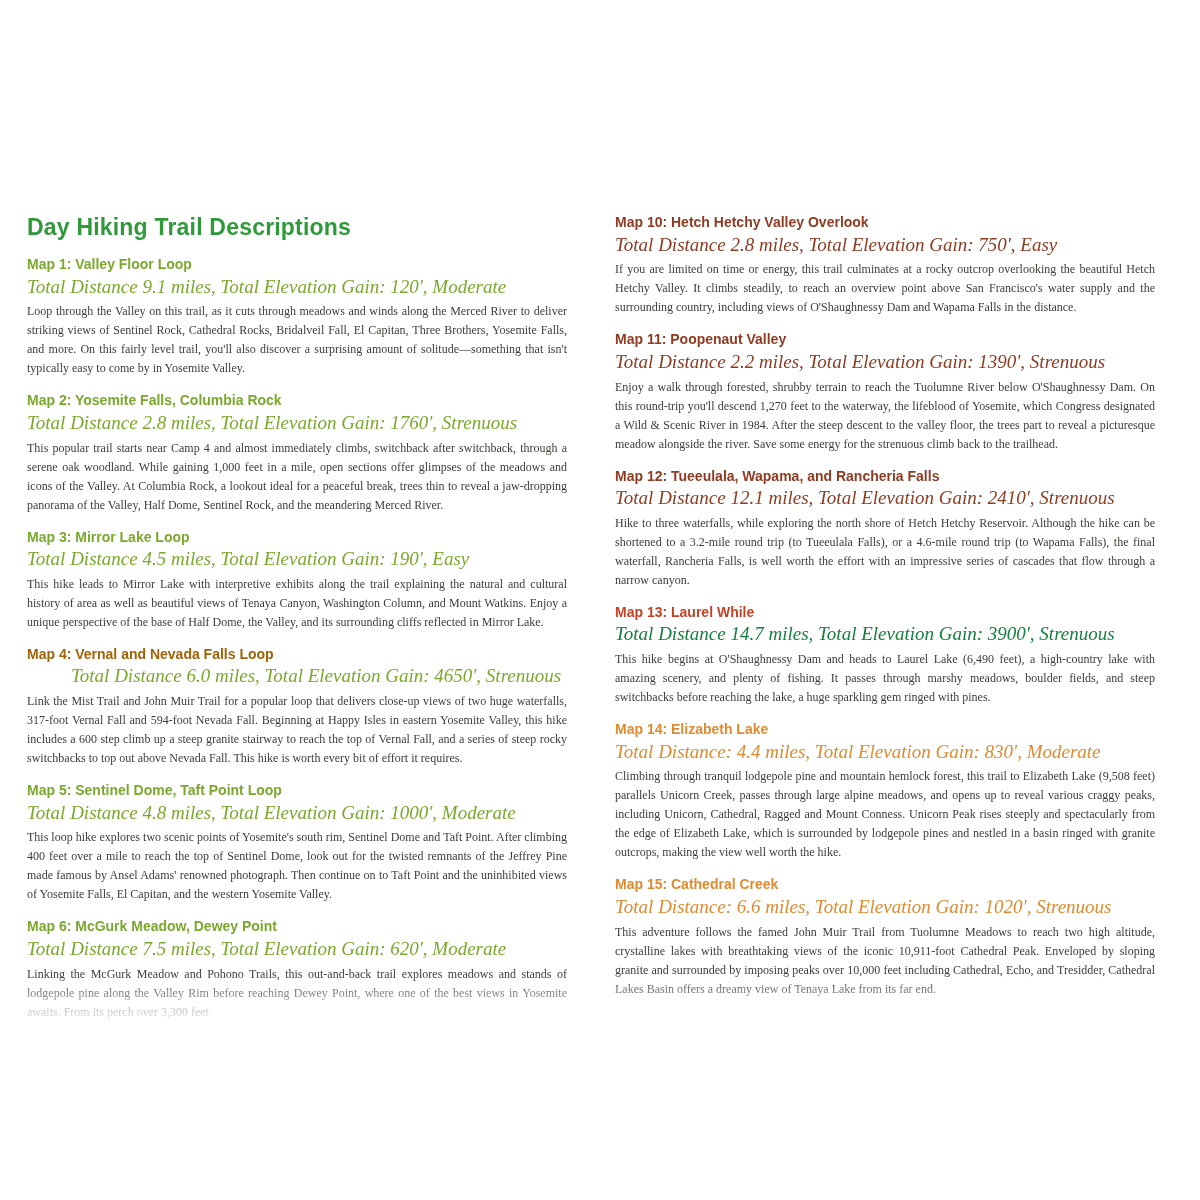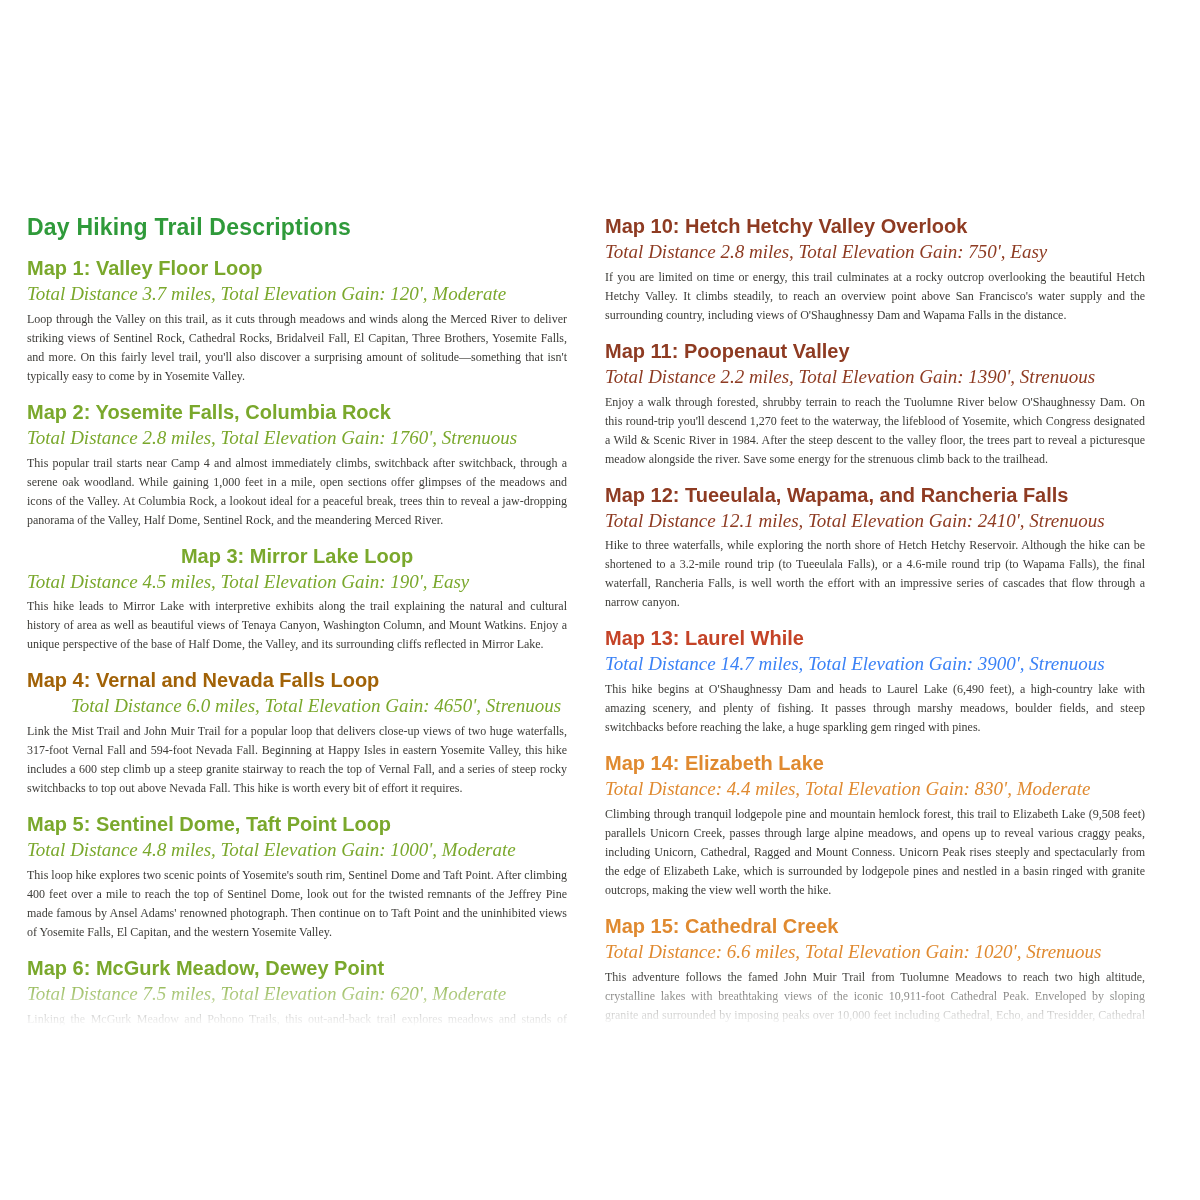--- a/index.html
+++ b/index.html
@@ -8,36 +8,36 @@
     background: #ffffff;
     font-family: "Liberation Serif", serif;
     color: #3d3c38;
     overflow: hidden;
   }
   .page {
     position: absolute;
     top: 214px; left: 27px;
     width: 1149px; height: 815px;
     display: flex;
-    gap: 38px;
+    gap: 48px;
     overflow: hidden;
   }
   .col { width: 540px; flex: 0 0 540px; }
   .page-title {
     font-family: "Liberation Sans", sans-serif;
     font-weight: bold;
     font-size: 23px;
     letter-spacing: 0.2px;
     margin-bottom: 15px;
   }
   .entry { margin-bottom: 14px; }
   .entry-heading {
     font-family: "Liberation Sans", sans-serif;
     font-weight: bold;
-    font-size: 20px;
+    font-size: 14px;
     line-height: 1.25;
     margin-bottom: 1px;
   }
   .entry-stats {
     font-family: Liberation Serif, serif;
     font-style: italic;
     font-size: 19px;
     line-height: 1.25;
     margin-bottom: 4px;
   }
@@ -57,32 +57,32 @@
 </head>
 <body>
 
 <div class="page">
 
   <div class="col">
     <h1 class="page-title" style="color: rgb(47, 154, 58);">Day Hiking Trail Descriptions</h1>
 
     <section class="entry">
       <h3 class="entry-heading" style="color: rgb(122, 168, 44);">Map 1: Valley Floor Loop</h3>
-      <p class="entry-stats" style="color: rgb(122, 168, 44);">Total Distance 3.7 miles, Total Elevation Gain: 120', Moderate</p>
+      <p class="entry-stats" style="color: rgb(122, 168, 44);">Total Distance 9.1 miles, Total Elevation Gain: 120', Moderate</p>
       <p class="entry-body">Loop through the Valley on this trail, as it cuts through meadows and winds along the Merced River to deliver striking views of Sentinel Rock, Cathedral Rocks, Bridalveil Fall, El Capitan, Three Brothers, Yosemite Falls, and more. On this fairly level trail, you'll also discover a surprising amount of solitude—something that isn't typically easy to come by in Yosemite Valley.</p>
     </section>
 
     <section class="entry">
       <h3 class="entry-heading" style="color: rgb(122, 168, 44);">Map 2: Yosemite Falls, Columbia Rock</h3>
       <p class="entry-stats" style="color: rgb(122, 168, 44);">Total Distance 2.8 miles, Total Elevation Gain: 1760', Strenuous</p>
       <p class="entry-body">This popular trail starts near Camp 4 and almost immediately climbs, switchback after switchback, through a serene oak woodland. While gaining 1,000 feet in a mile, open sections offer glimpses of the meadows and icons of the Valley. At Columbia Rock, a lookout ideal for a peaceful break, trees thin to reveal a jaw-dropping panorama of the Valley, Half Dome, Sentinel Rock, and the meandering Merced River.</p>
     </section>
 
     <section class="entry">
-      <h3 class="entry-heading" style="color: rgb(122, 168, 44); text-align: center;">Map 3: Mirror Lake Loop</h3>
+      <h3 class="entry-heading" style="color: rgb(122, 168, 44);">Map 3: Mirror Lake Loop</h3>
       <p class="entry-stats" style="color: rgb(122, 168, 44);">Total Distance 4.5 miles, Total Elevation Gain: 190', Easy</p>
       <p class="entry-body">This hike leads to Mirror Lake with interpretive exhibits along the trail explaining the natural and cultural history of area as well as beautiful views of Tenaya Canyon, Washington Column, and Mount Watkins. Enjoy a unique perspective of the base of Half Dome, the Valley, and its surrounding cliffs reflected in Mirror Lake.</p>
     </section>
 
     <section class="entry">
       <h3 class="entry-heading" style="color: #a16207;">Map 4: Vernal and Nevada Falls Loop</h3>
       <p class="entry-stats" style="color: rgb(122, 168, 44); margin-left: 44px;">Total Distance 6.0 miles, Total Elevation Gain: 4650', Strenuous</p>
       <p class="entry-body">Link the Mist Trail and John Muir Trail for a popular loop that delivers close-up views of two huge waterfalls, 317-foot Vernal Fall and 594-foot Nevada Fall. Beginning at Happy Isles in eastern Yosemite Valley, this hike includes a 600 step climb up a steep granite stairway to reach the top of Vernal Fall, and a series of steep rocky switchbacks to top out above Nevada Fall. This hike is worth every bit of effort it requires.</p>
     </section>
 
@@ -114,21 +114,21 @@
     </section>
 
     <section class="entry">
       <h3 class="entry-heading" style="color: rgb(142, 59, 34);">Map 12: Tueeulala, Wapama, and Rancheria Falls</h3>
       <p class="entry-stats" style="color: rgb(142, 59, 34);">Total Distance 12.1 miles, Total Elevation Gain: 2410', Strenuous</p>
       <p class="entry-body">Hike to three waterfalls, while exploring the north shore of Hetch Hetchy Reservoir. Although the hike can be shortened to a 3.2-mile round trip (to Tueeulala Falls), or a 4.6-mile round trip (to Wapama Falls), the final waterfall, Rancheria Falls, is well worth the effort with an impressive series of cascades that flow through a narrow canyon.</p>
     </section>
 
     <section class="entry">
       <h3 class="entry-heading" style="color: rgb(196, 67, 39);">Map 13: Laurel While</h3>
-      <p class="entry-stats" style="color: #3b82f6;">Total Distance 14.7 miles, Total Elevation Gain: 3900', Strenuous</p>
+      <p class="entry-stats" style="color: #15803d;">Total Distance 14.7 miles, Total Elevation Gain: 3900', Strenuous</p>
       <p class="entry-body">This hike begins at O'Shaughnessy Dam and heads to Laurel Lake (6,490 feet), a high-country lake with amazing scenery, and plenty of fishing. It passes through marshy meadows, boulder fields, and steep switchbacks before reaching the lake, a huge sparkling gem ringed with pines.</p>
     </section>
 
     <section class="entry">
       <h3 class="entry-heading" style="color: rgb(224, 138, 48);">Map 14: Elizabeth Lake</h3>
       <p class="entry-stats" style="color: rgb(224, 138, 48);">Total Distance: 4.4 miles, Total Elevation Gain: 830', Moderate</p>
       <p class="entry-body">Climbing through tranquil lodgepole pine and mountain hemlock forest, this trail to Elizabeth Lake (9,508 feet) parallels Unicorn Creek, passes through large alpine meadows, and opens up to reveal various craggy peaks, including Unicorn, Cathedral, Ragged and Mount Conness. Unicorn Peak rises steeply and spectacularly from the edge of Elizabeth Lake, which is surrounded by lodgepole pines and nestled in a basin ringed with granite outcrops, making the view well worth the hike.</p>
     </section>
 
     <section class="entry">

